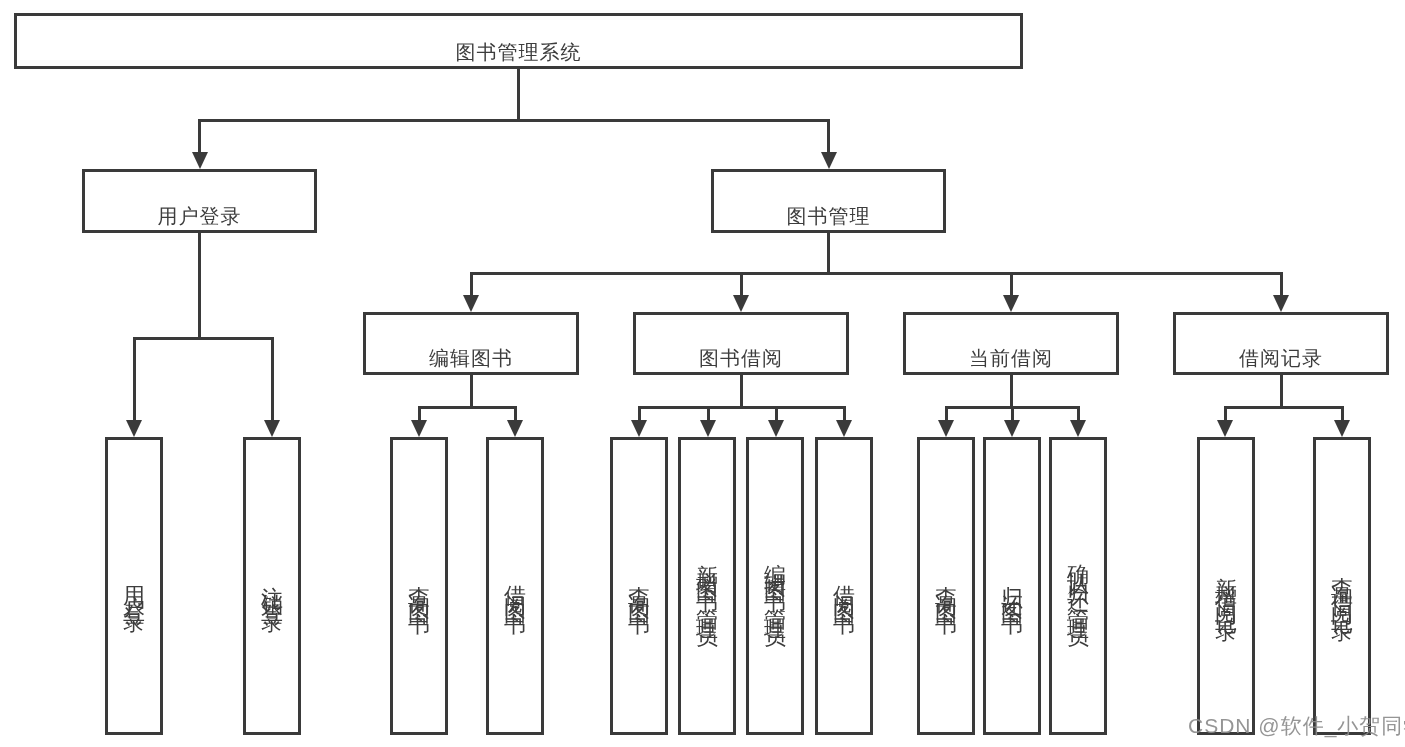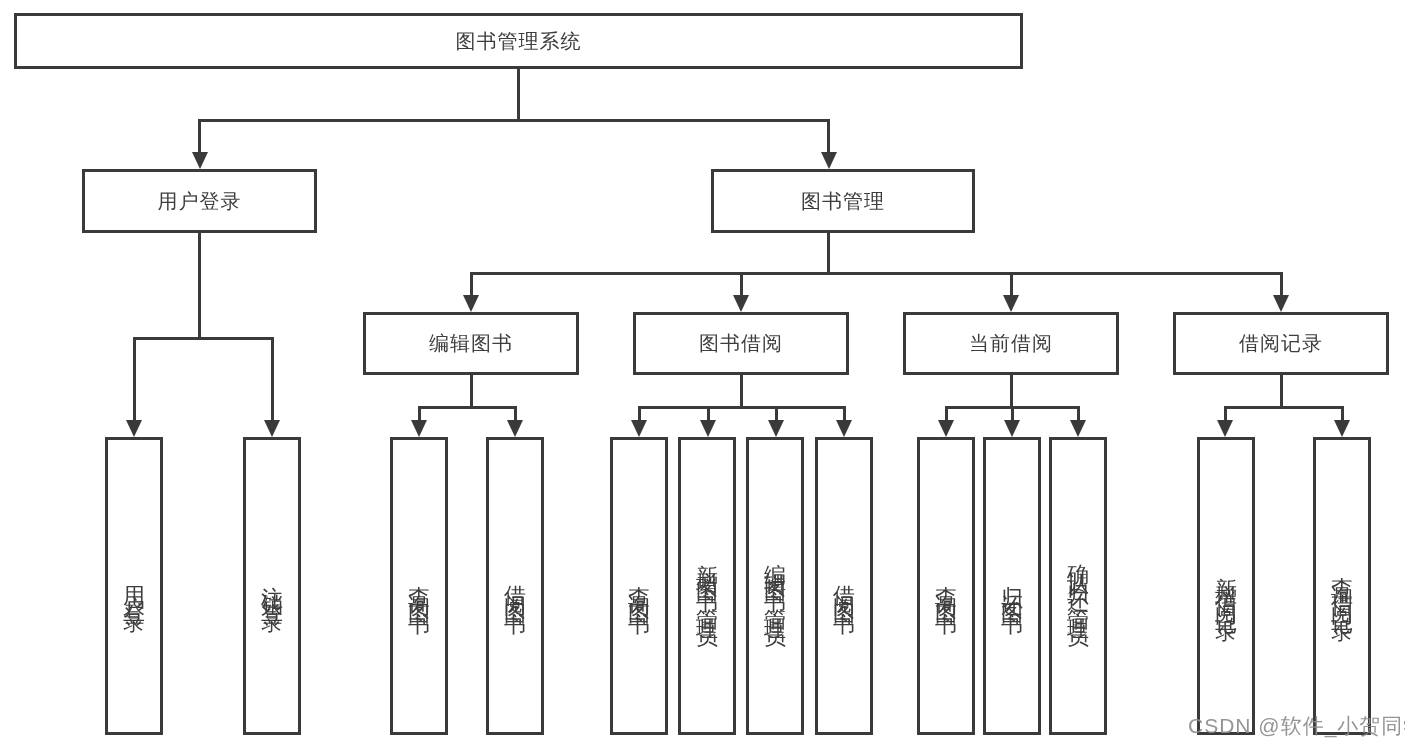--- a/index.html
+++ b/index.html
@@ -3,21 +3,21 @@
 <meta charset="utf-8">
 <style>
   html,body{margin:0;padding:0;background:#fff;}
   #stage{
     position:relative;width:1405px;height:747px;background:#ffffff;
     font-family:"Liberation Sans",sans-serif;overflow:hidden;
   }
   
   .hbox{
     position:absolute;box-sizing:border-box;background:#fff;
-    border:3px solid #3a3a3a;display:flex;align-items:center;justify-content:center;
+    border:3px solid #3a3a3a;display:flex;align-items:flex-end;justify-content:center;
     color:#3d3d3d;font-size:20px;letter-spacing:1px;z-index:2;
   }
   .vbox{
     position:absolute;box-sizing:border-box;background:#fff;
     border:3px solid #3a3a3a;width:58px;height:298px;top:437px;
     display:flex;align-items:center;justify-content:center;z-index:2;
   }
   .vtext{
     writing-mode:vertical-rl;text-orientation:mixed;
     font-size:22px;letter-spacing:9px;line-height:1;color:#3d3d3d;white-space:nowrap;
@@ -46,21 +46,21 @@
   <div class="vl" style="left:516.5px;top:69px;height:51px"></div>
   <div class="hl" style="left:198px;top:118.5px;width:632px"></div>
   <div class="vl" style="left:198px;top:120px;height:33px"></div>
   <div class="ah" style="left:191.5px;top:152px"></div>
   <div class="vl" style="left:827px;top:120px;height:33px"></div>
   <div class="ah" style="left:820.5px;top:152px"></div>
 
   <div class="hbox" style="left:82px;top:169px;width:235px;height:64px">
     <span>用户登录</span>
   </div>
-  <div class="hbox" style="left:711px;top:169px;width:264px;height:64px">
+  <div class="hbox" style="left:711px;top:169px;width:235px;height:64px">
     <span>图书管理</span>
   </div>
 
   <div class="vl" style="left:198px;top:233px;height:105px"></div>
   <div class="hl" style="left:132.5px;top:336.5px;width:141px"></div>
   <div class="vl" style="left:132.5px;top:338px;height:83px"></div>
   <div class="ah" style="left:126px;top:420px"></div>
   <div class="vl" style="left:270.5px;top:338px;height:83px"></div>
   <div class="ah" style="left:264px;top:420px"></div>
 

